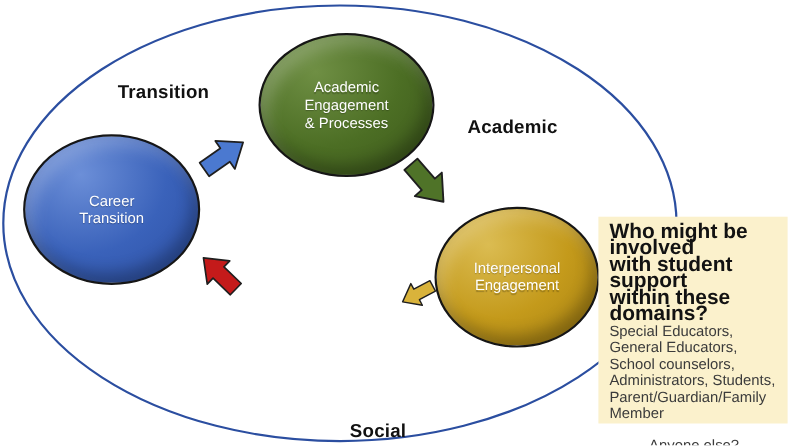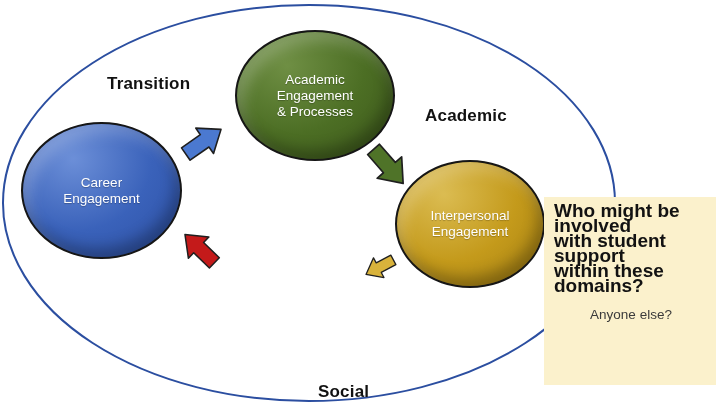--- a/index.html
+++ b/index.html
@@ -27,21 +27,21 @@
   }
   .node-label {
     color: #ffffff;
     font-size: 13.5px;
     line-height: 16px;
     white-space: pre-line;
     text-shadow: 0 1px 1px rgba(0,0,0,0.25);
   }
   #node-career        { left: 21px;  top: 122px; width: 157px; height: 133px; }
   #node-academic      { left: 235px; top: 30px;  width: 156px; height: 127px; }
-  #node-interpersonal { left: 395px; top: 160px; width: 146px; height: 124px; }
+  #node-interpersonal { left: 395px; top: 188px; width: 146px; height: 124px; }
   #node-ownership     { left: 198px; top: 228px; width: 170px; height: 136px; }
 
   .domain-label {
     position: absolute;
     z-index: 1;
     font-weight: bold;
     font-size: 17px;
     color: #111111;
     letter-spacing: 0.2px;
   }
@@ -93,21 +93,21 @@
 
     <path d="M -21 -7.5 L 2 -7.5 L 2 -15.5 L 22 0 L 2 15.5 L 2 7.5 L -21 7.5 Z" transform="translate(388,166) rotate(49) scale(1.05)" stroke="#1f1f1f" stroke-width="1.6" stroke-linejoin="round" fill="#4F7328"></path>
 
     <path d="M -21 -7.5 L 2 -7.5 L 2 -15.5 L 22 0 L 2 15.5 L 2 7.5 L -21 7.5 Z" transform="translate(380,267) rotate(152) scale(0.72)" stroke="#1f1f1f" stroke-width="1.8" stroke-linejoin="round" fill="#D9B33B"></path>
 
     <path d="M -21 -7.5 L 2 -7.5 L 2 -15.5 L 22 0 L 2 15.5 L 2 7.5 L -21 7.5 Z" transform="translate(200,249) rotate(-136) scale(0.95)" stroke="#1f1f1f" stroke-width="1.6" stroke-linejoin="round" fill="#C41A1A"></path>
   </svg>
 
   <div class="node" id="node-career" style="--hl: #6C8FD8; --base: #3A62BA; --dark: #2C4FA3;">
     <div class="node-label">Career
-Engagement</div>
+Transition</div>
   </div>
 
   <div class="node" id="node-academic" style="--hl: #6F8F44; --base: #4C6E24; --dark: #3B561A;">
     <div class="node-label">Academic
 Engagement
 &amp; Processes</div>
   </div>
 
   <div class="node" id="node-interpersonal" style="--hl: #DBBC52; --base: #C49A1B; --dark: #A47F12;">
     <div class="node-label">Interpersonal
@@ -116,16 +116,22 @@
 
 
   <div class="domain-label" id="label-transition">Transition</div>
   <div class="domain-label" id="label-academic">Academic</div>
   <div class="domain-label" id="label-social">Social</div>
 
   <div class="note" style="background: rgb(251, 241, 204);">
     <div class="note-question">Who might be involved
 with student support
 within these domains?</div>
+    <div class="note-people">Special Educators,
+General Educators,
+School counselors,
+Administrators, Students,
+Parent/Guardian/Family
+Member</div>
     <div class="note-followup">Anyone else?</div>
   </div>
 
 </div>
 
 </body></html>

